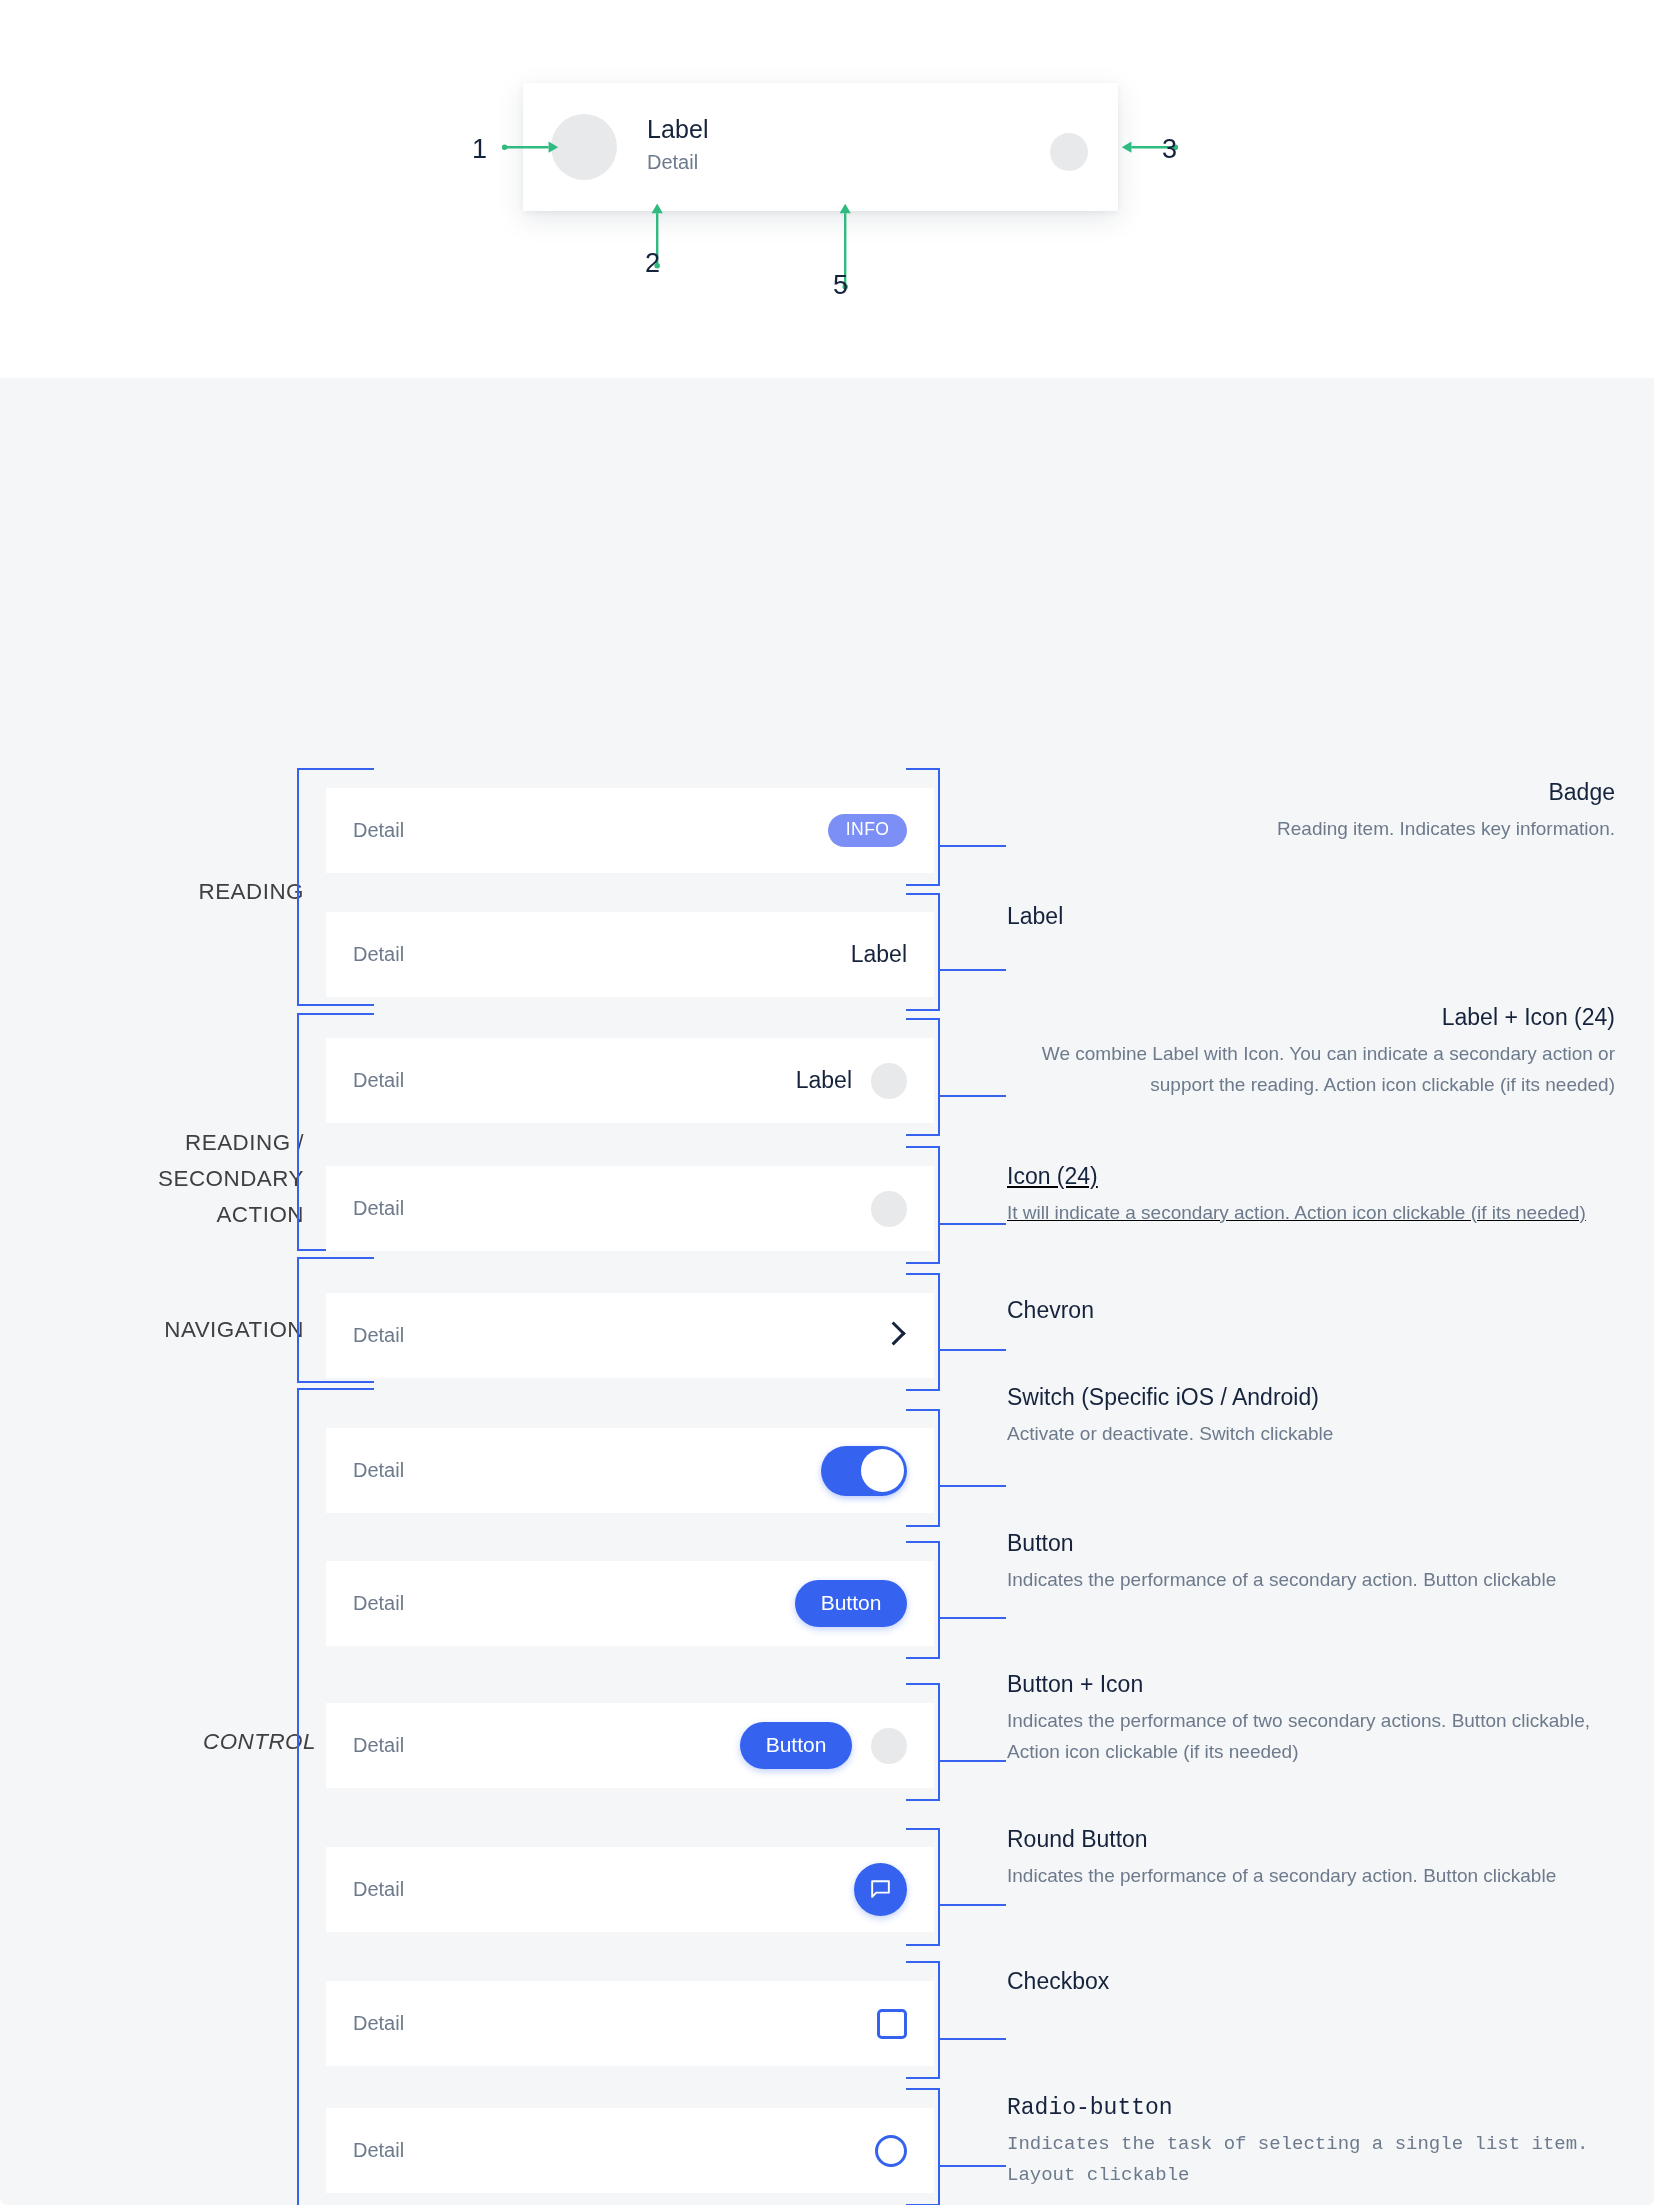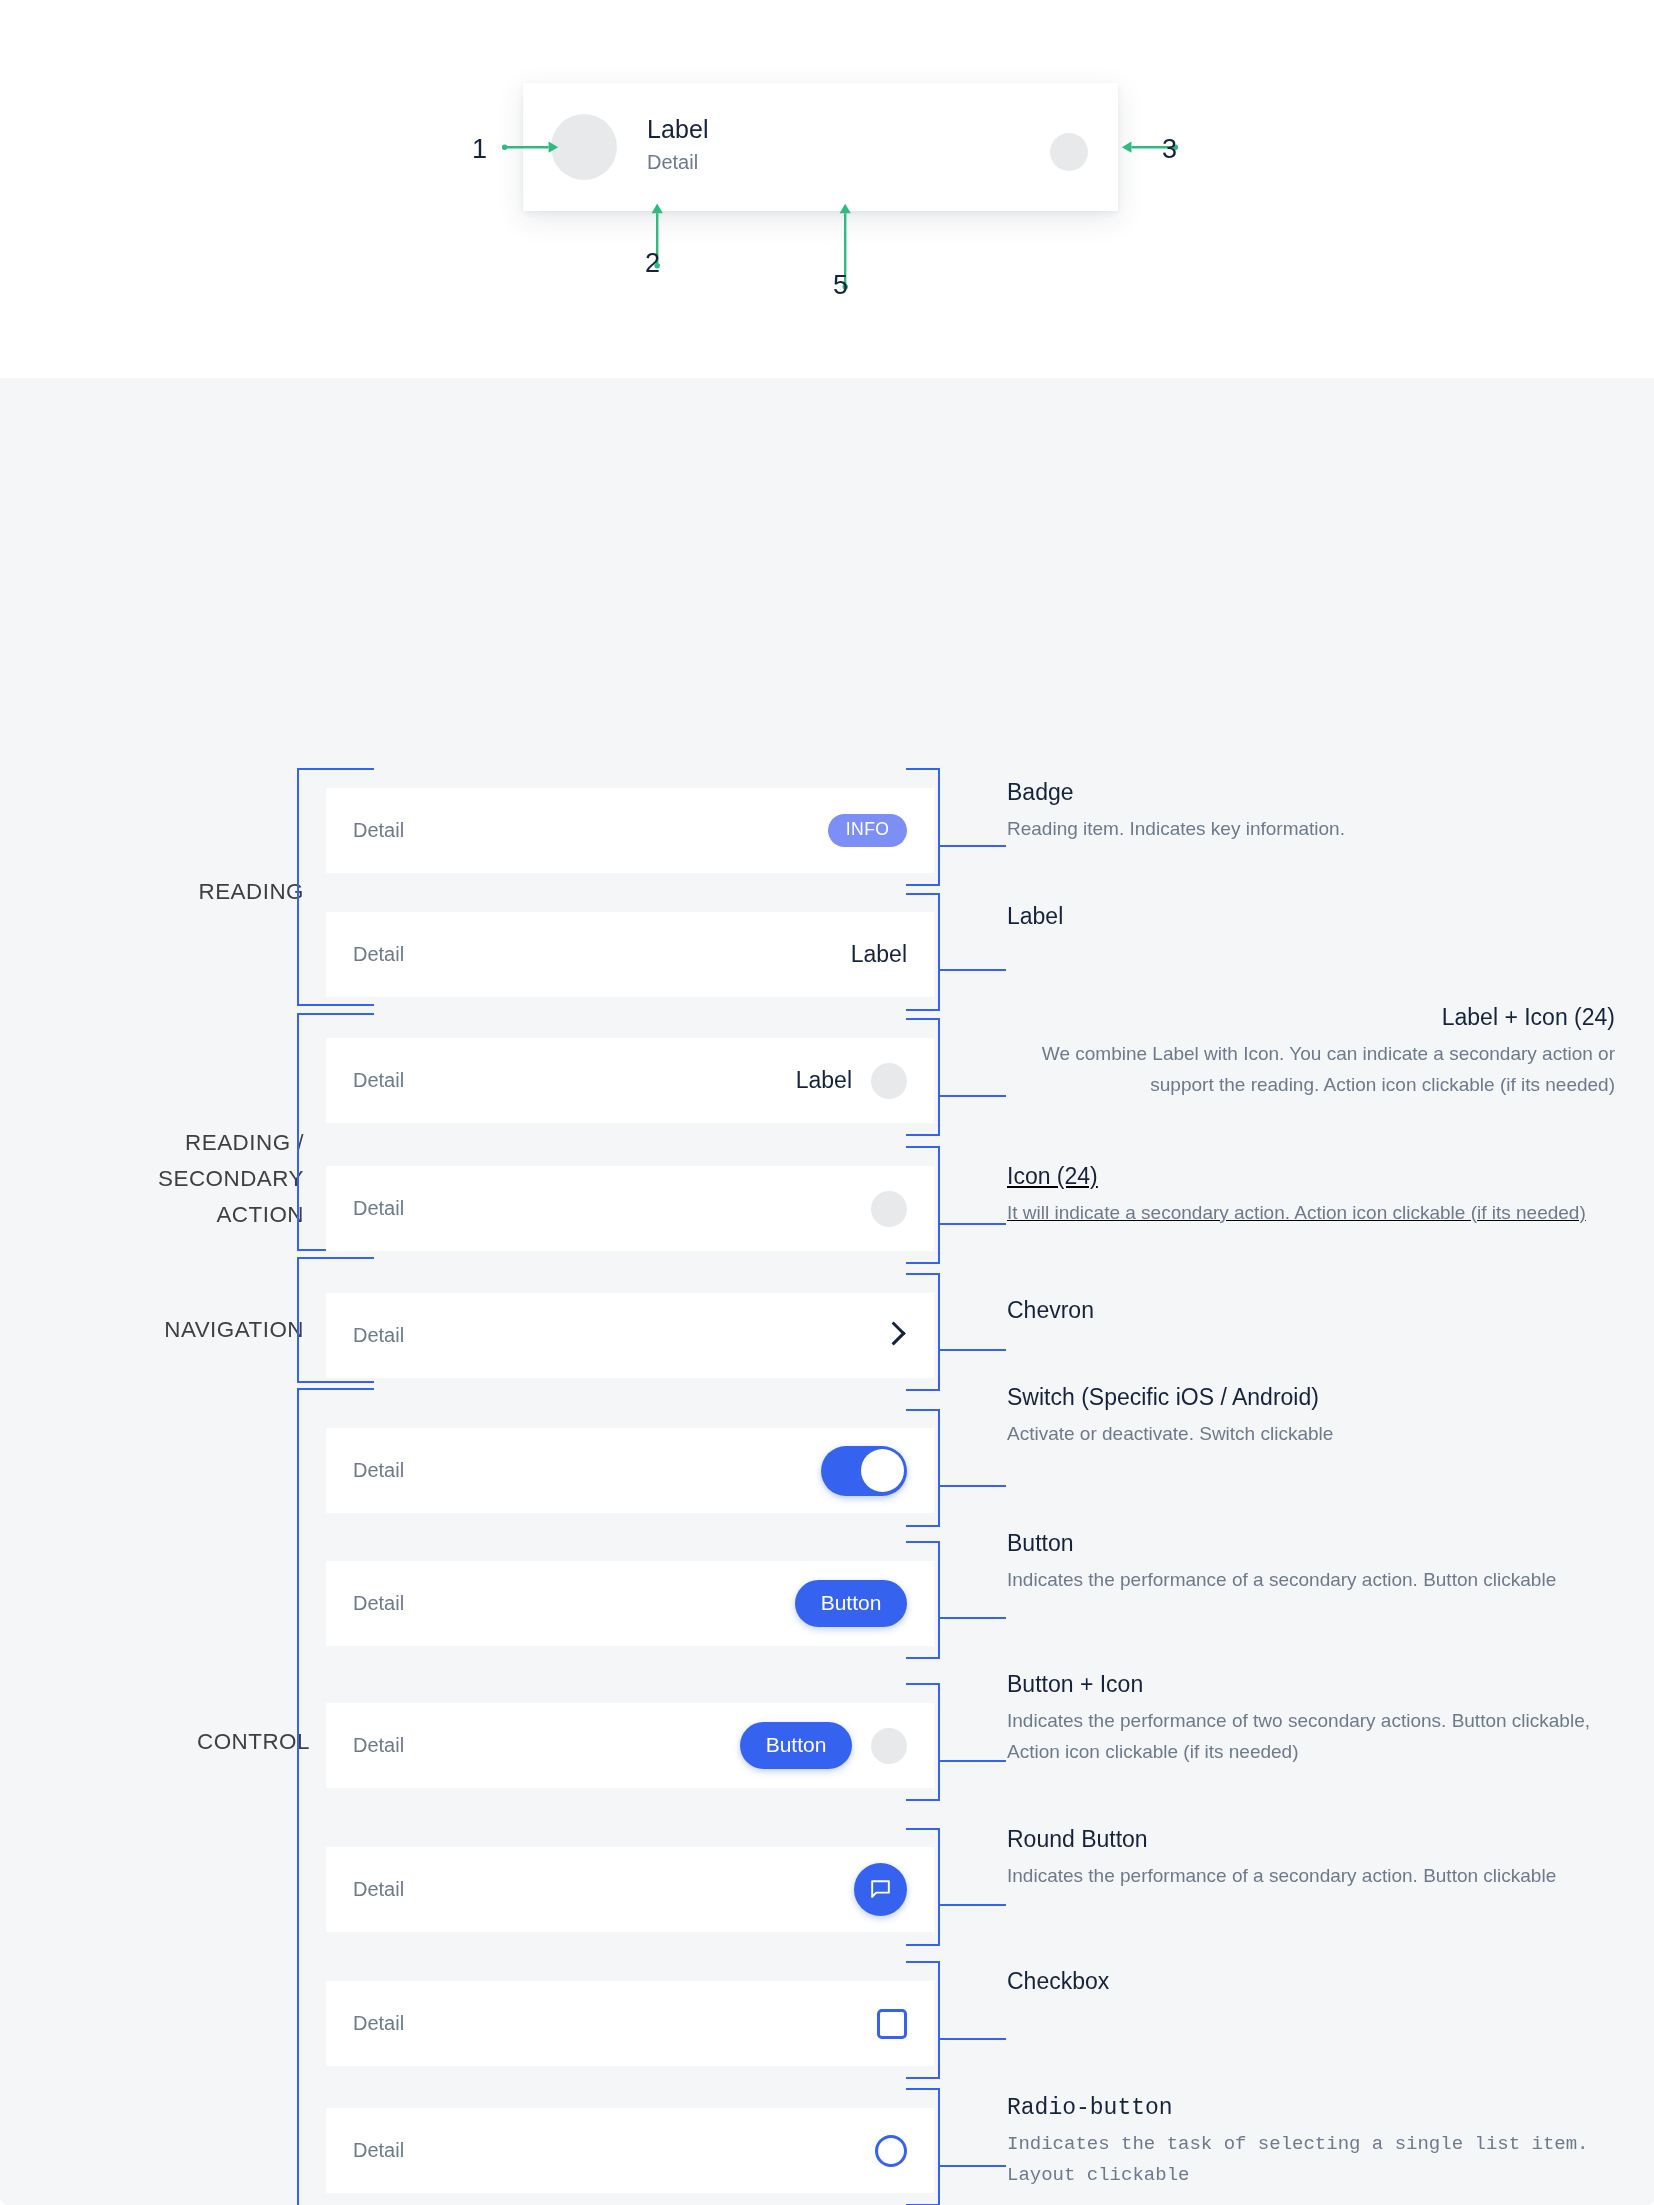--- a/index.html
+++ b/index.html
@@ -286,41 +286,41 @@
     <div class="cat-label" style="left:64px; top:711px; white-space:pre-line;">
       <span>READING /
 SECONDARY
 ACTION</span>
     </div>
 
     <div class="cat-label" style="left:64px; top:934px;">
       <span>NAVIGATION</span>
     </div>
 
-    <div class="cat-label" style="left:70px; top:1346px;">
+    <div class="cat-label" style="left:76px; top:1346px;font-style:italic;">
       <span>CONTROL</span>
     </div>
 
     <div class="bracket" style="left:297px; top:390px; width:77px; height:238px;"></div>
 
     <div class="bracket" style="left:297px; top:635px; width:77px; height:238px;"></div>
 
     <div class="bracket" style="left:297px; top:879px; width:77px; height:126px;"></div>
 
     <div class="bracket" style="left:297px; top:1010px; width:77px; height:828px;"></div>
 
     <div class="row-card" style="top:410px;">
       <span class="row-detail">Detail</span>
       <span class="row-right">
         <span class="badge">INFO</span>
       </span>
     </div>
     <div class="bracket-right" style="left:906px; top:390px; width:34px; height:118px;"></div>
     <div class="leader" style="left:939px; top:467px; width:67px;"></div>
-    <div class="desc" style="top:399px;">
+    <div class="desc" style="top:399px;text-align:right;">
       <div class="desc-title">Badge</div>
       <div class="desc-body">Reading item. Indicates key information.</div>
     </div>
 
     <div class="row-card" style="top:534px;">
       <span class="row-detail">Detail</span>
       <span class="row-right">
         <span class="row-label">Label</span>
       </span>
     </div>

